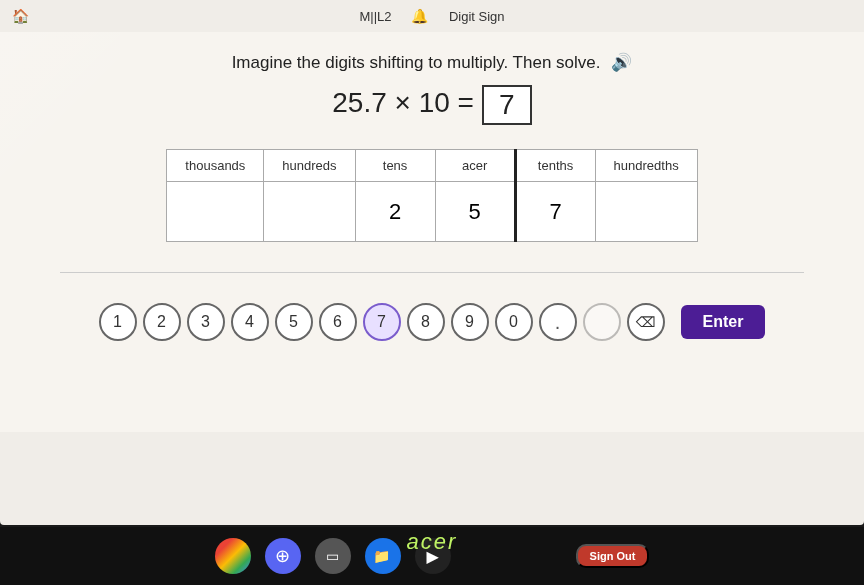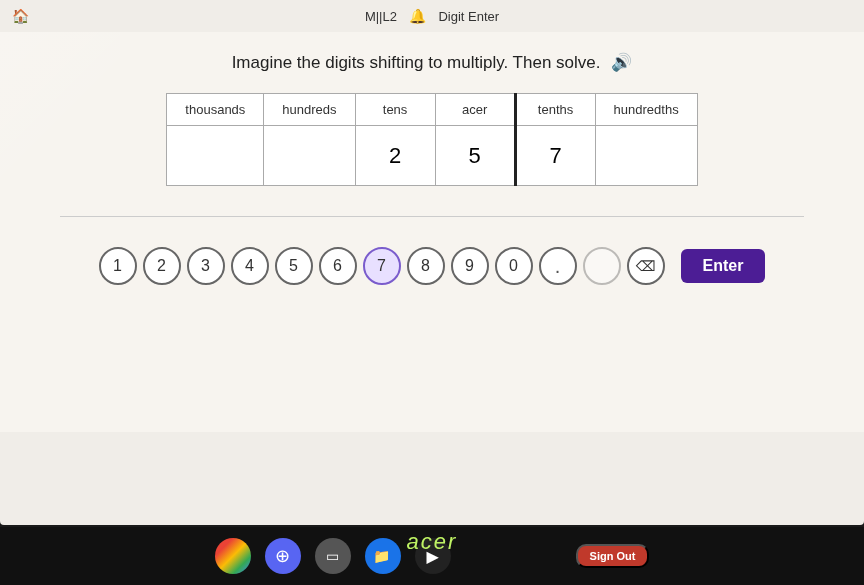--- a/index.html
+++ b/index.html
@@ -40,41 +40,41 @@
       left: 12px;
       top: 50%;
       transform: translateY(-50%);
       font-size: 14px;
       color: #555;
     }
 
     .top-bar-center {
       display: flex;
       align-items: center;
-      gap: 12px;
+      gap: 20px;
       font-size: 13px;
       color: #333;
     }
 
     .top-bar-center .icon-bell {
       font-size: 14px;
     }
 
     
     .main-content {
       padding: 20px 40px;
       background: #f7f4ef;
       min-height: 400px;
     }
 
     .instruction {
       text-align: center;
       font-size: 17px;
       color: #222;
-      margin-bottom: 20px;
+      margin-bottom: 12px;
       font-weight: 400;
     }
 
     .equation {
       text-align: center;
       font-size: 28px;
       color: #222;
       margin-bottom: 24px;
       font-weight: 400;
     }
@@ -256,31 +256,35 @@
 
 <div class="screen">
 
   <div class="glare"></div>
 
   <div class="top-bar">
     <span class="top-bar-left">🏠</span>
     <div class="top-bar-center">
       <span>M||L2</span>
       <span class="icon-bell">🔔</span>
-      <span>Digit Enter</span>
+      <span>Digit Sign</span>
     </div>
   </div>
 
   <div class="main-content">
 
     <div class="instruction">
       <span>Imagine the digits shifting to multiply. Then solve.</span>
       <span style="cursor:pointer;margin-left:6px;">🔊</span>
     </div>
 
+    <div class="equation">
+      <span>25.7 × 10 =</span>
+      <span class="answer-box">7</span>
+    </div>
 
     <div class="table-container">
       <table class="place-table">
         <thead>
           <tr>
             <th>thousands</th>
             <th>hundreds</th>
             <th>tens</th>
             <th class="thick-right">acer</th>
             <th>tenths</th>

